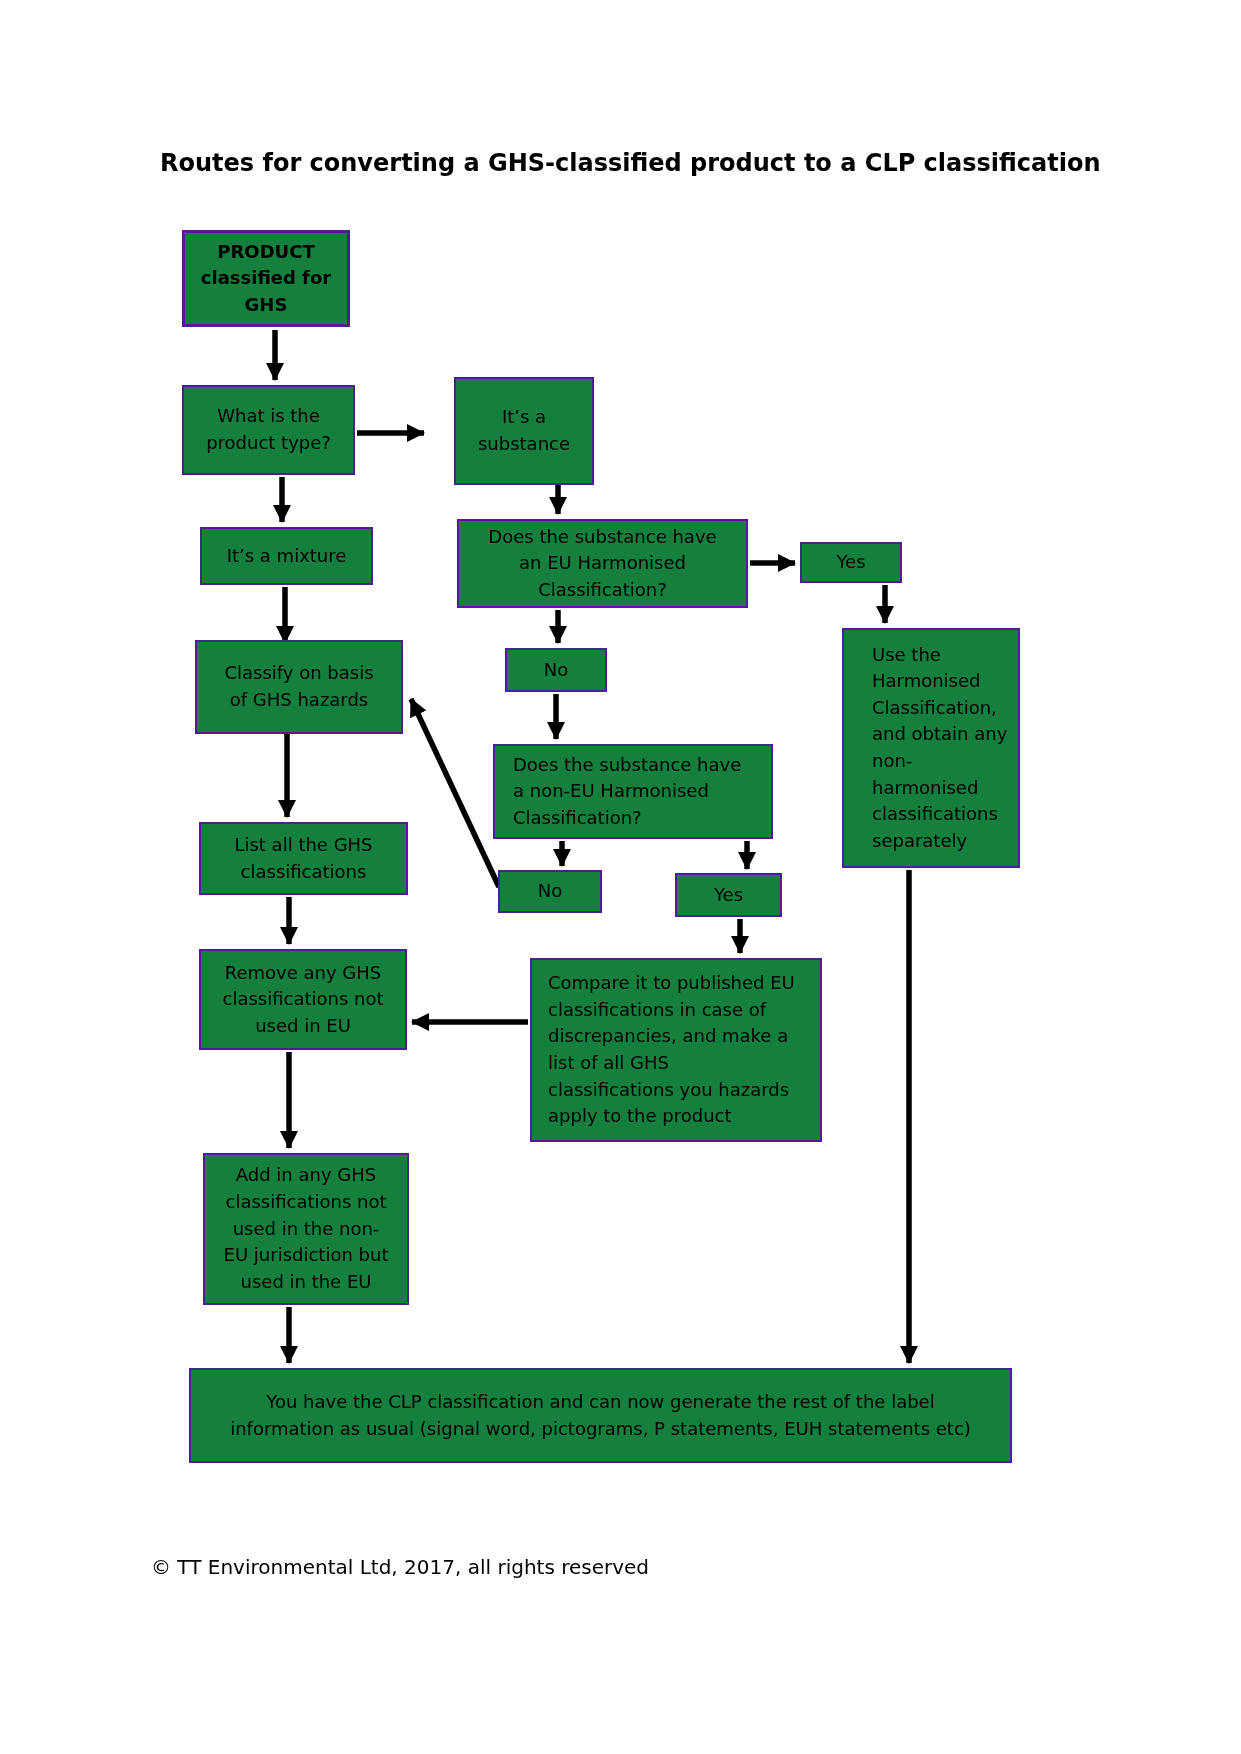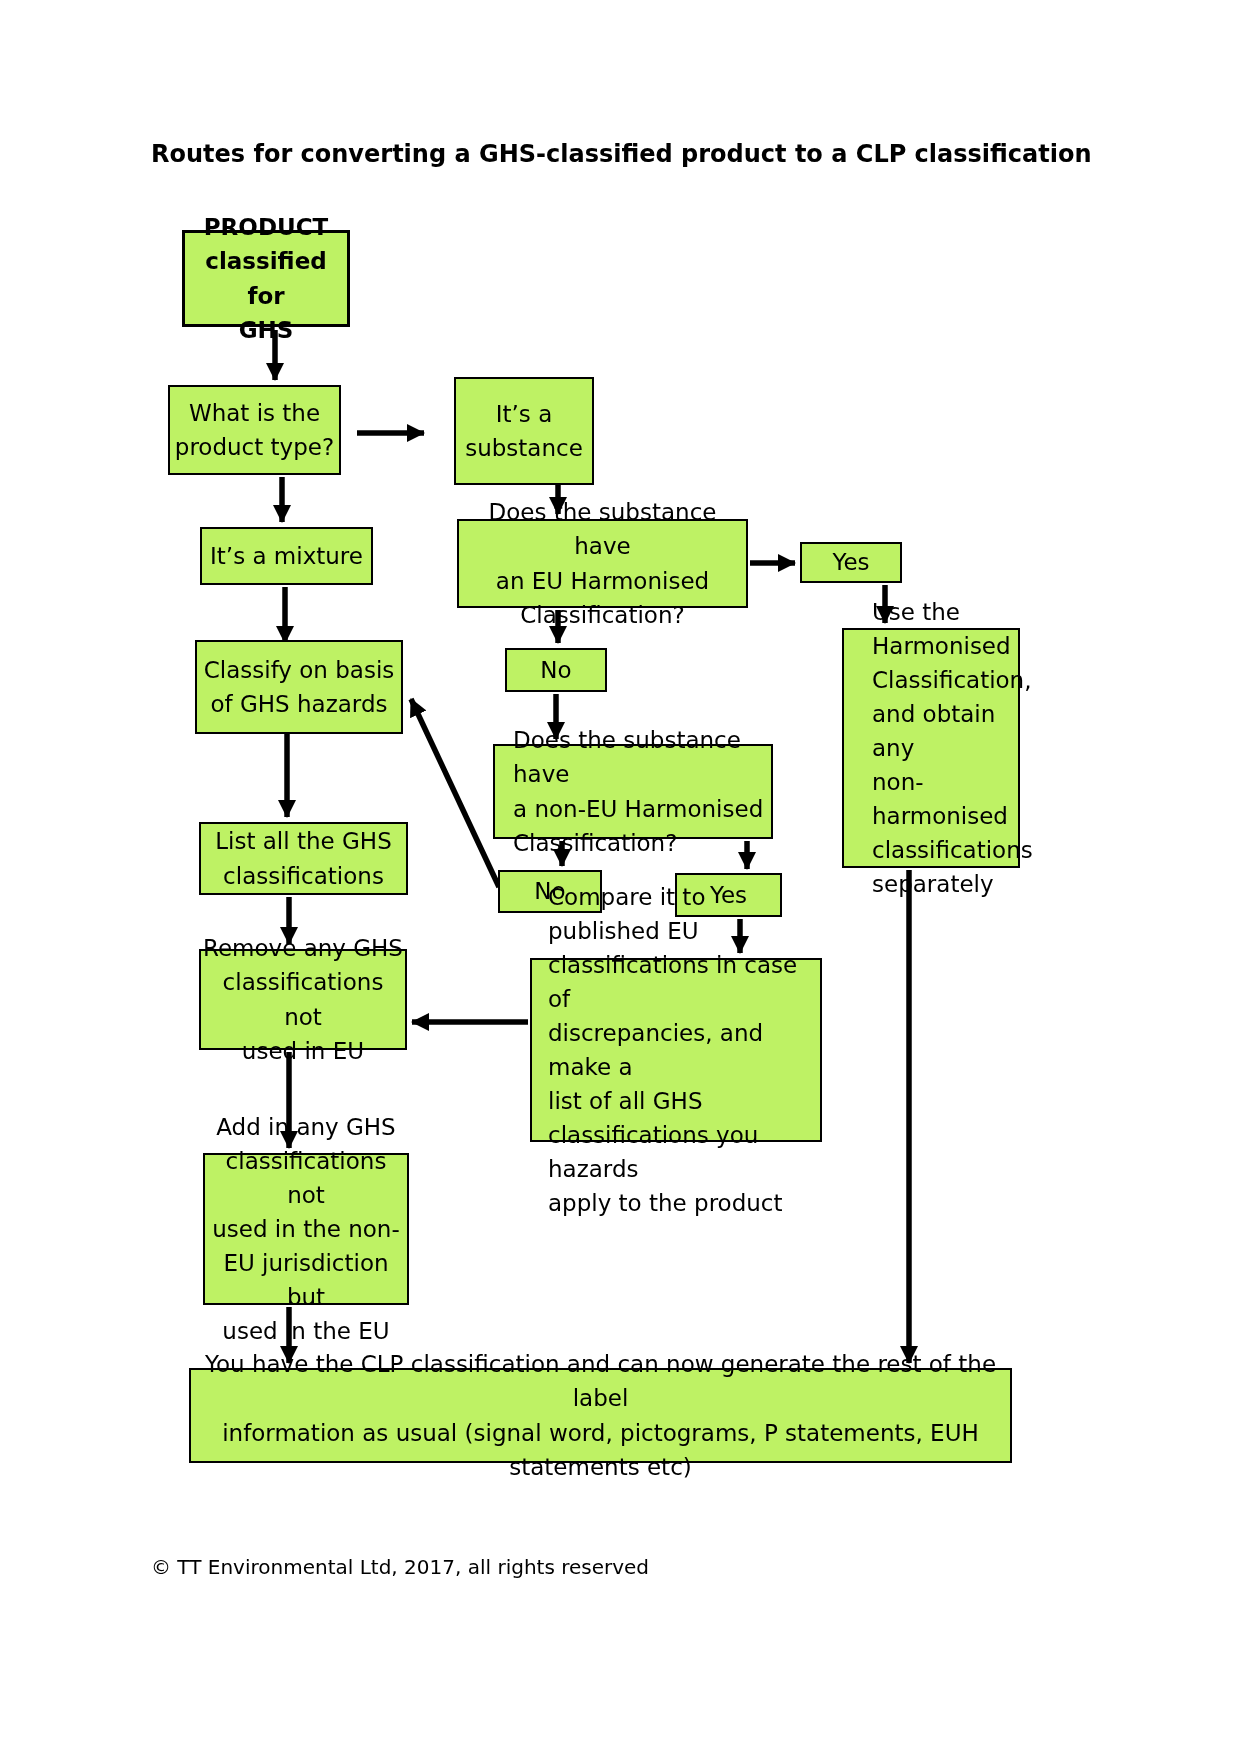--- a/index.html
+++ b/index.html
@@ -13,52 +13,52 @@
     height: 1754px;
     background: #ffffff;
     font-family: "DejaVu Sans", "Liberation Sans", sans-serif;
     color: #000000;
     overflow: hidden;
   }
   .title {
     position: absolute;
     left: 151px;
     top: 140px;
-    margin: 0;
+    margin: 9px;
     font-size: 24px;
     font-weight: bold;
     letter-spacing: 0px;
     white-space: nowrap;
   }
   .arrows {
     position: absolute;
     left: 0;
     top: 0;
     width: 1241px;
     height: 1754px;
   }
   .node {
     position: absolute;
     box-sizing: border-box;
-    border: 2px solid #000000;
-    background: #bef264;
+    border: 2px solid #4c1d95;
+    background: #15803d;
     display: flex;
     align-items: center;
     justify-content: center;
     text-align: center;
     white-space: pre-line;
-    font-size: 23px;
+    font-size: 18px;
     line-height: 1.48;
   }
   .node.left {
     justify-content: flex-start;
     text-align: left;
   }
   .n-product   { left: 182px; top: 230px; width: 168px; height: 97px;  font-weight: bold; border-width: 3px; }
-  .n-ptype     { left: 168px; top: 385px; width: 173px; height: 90px; }
+  .n-ptype     { left: 182px; top: 385px; width: 173px; height: 90px; }
   .n-substance { left: 454px; top: 377px; width: 140px; height: 108px; }
   .n-mixture   { left: 200px; top: 527px; width: 173px; height: 58px; }
   .n-euharm    { left: 457px; top: 519px; width: 291px; height: 89px; }
   .n-yes1      { left: 800px; top: 542px; width: 102px; height: 41px; }
   .n-useharm   { left: 842px; top: 628px; width: 178px; height: 240px; padding-left: 28px; }
   .n-no1       { left: 505px; top: 648px; width: 102px; height: 44px; }
   .n-classify  { left: 195px; top: 640px; width: 208px; height: 94px; text-align: center; }
   .n-noneu     { left: 493px; top: 744px; width: 280px; height: 95px; padding-left: 18px; }
   .n-list      { left: 199px; top: 822px; width: 209px; height: 73px; }
   .n-no2       { left: 498px; top: 870px; width: 104px; height: 43px; }

